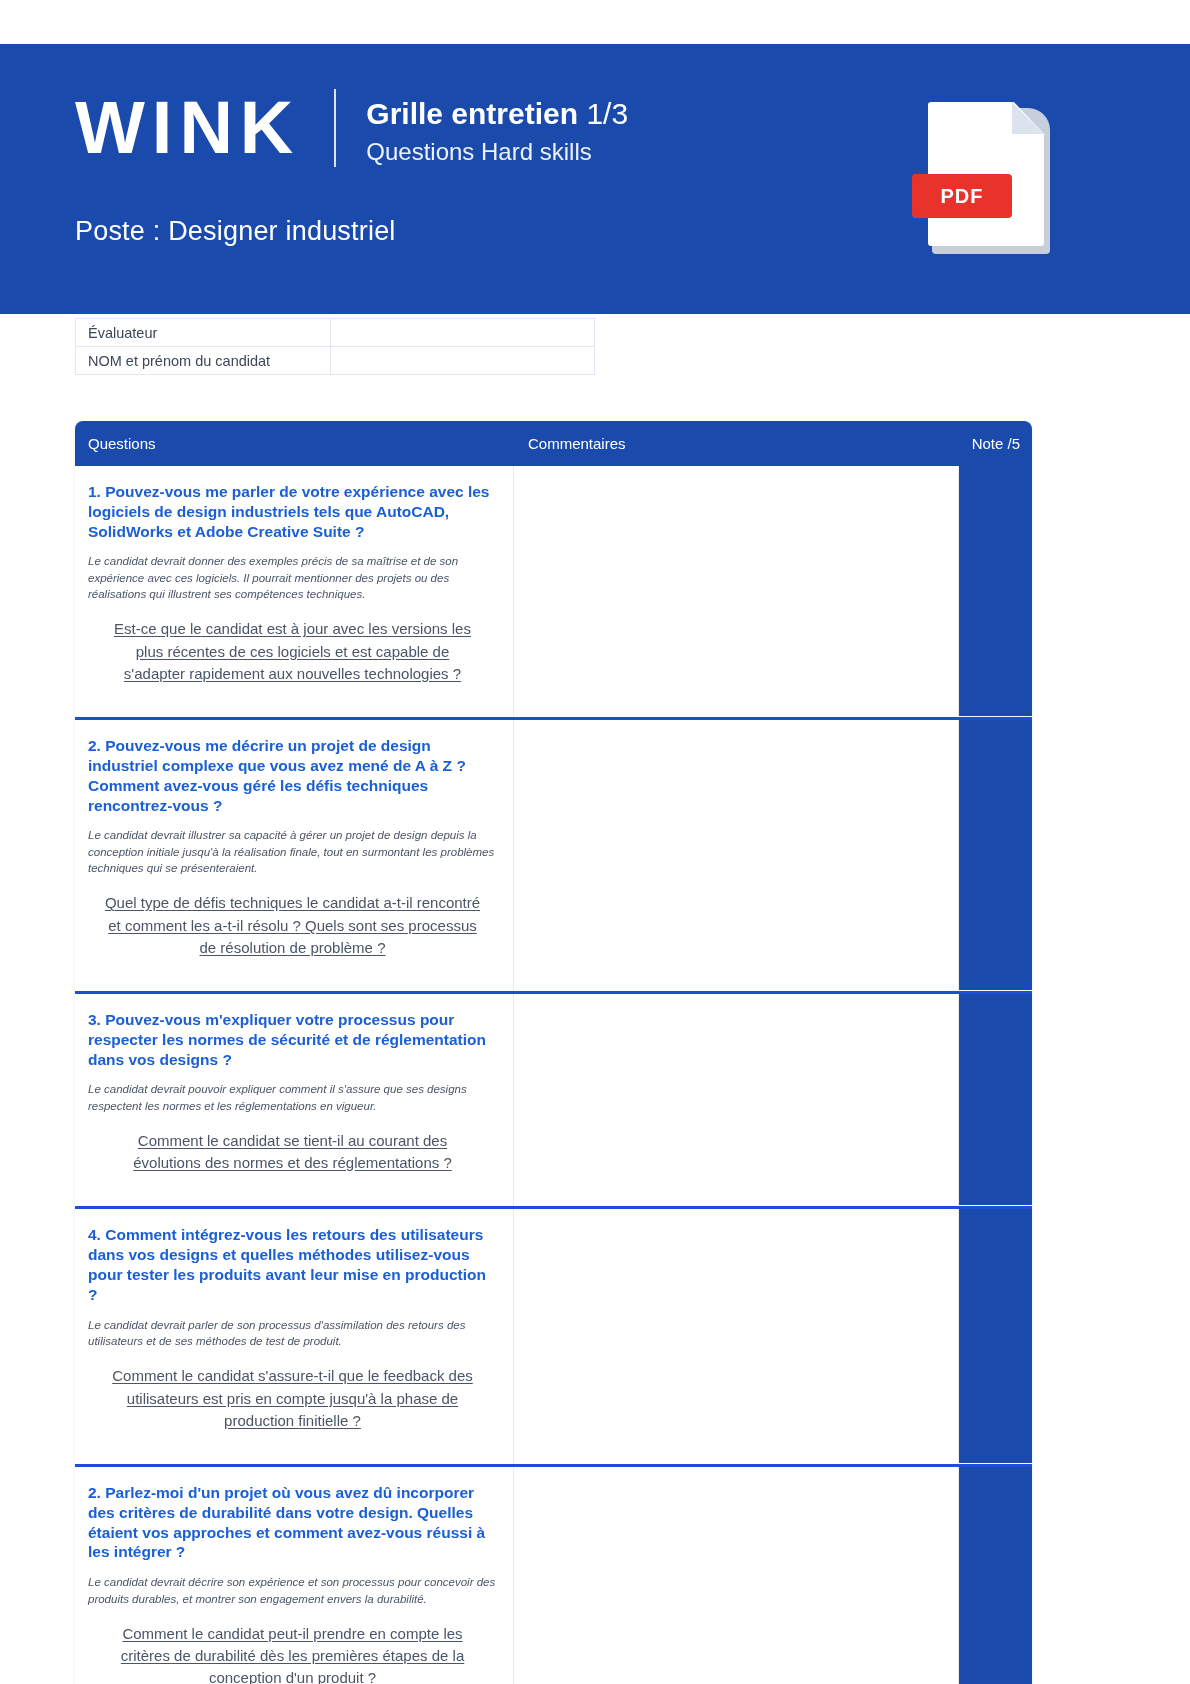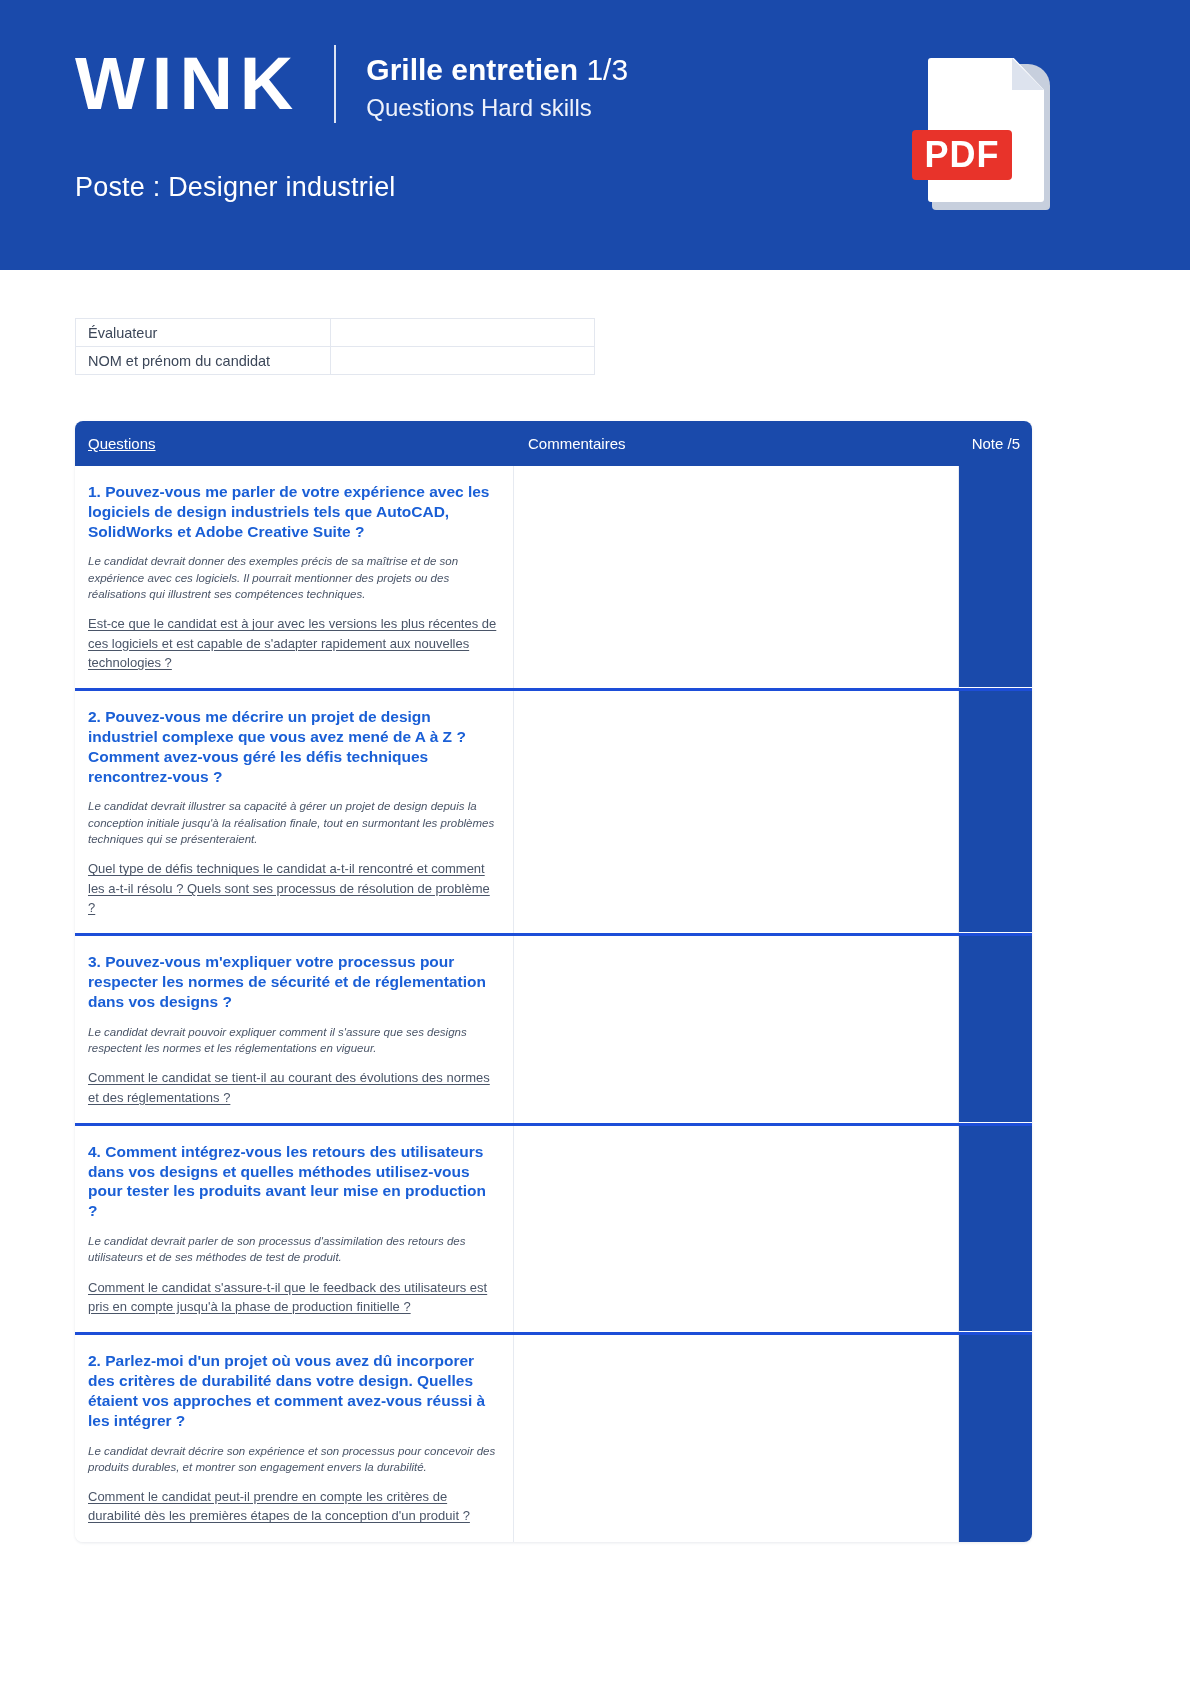--- a/index.html
+++ b/index.html
@@ -14,20 +14,21 @@
     -webkit-font-smoothing: antialiased;
   }
 
   
   .banner {
     position: relative;
     width: 1190px;
     height: 270px;
     background: #1a4aab;
     box-sizing: border-box;
+    margin-top: 44px;
   }
   .banner-inner {
     position: absolute;
     left: 75px;
     top: 45px;
     right: 70px;
     display: flex;
     align-items: flex-start;
   }
   .brand-row {
@@ -114,25 +115,25 @@
     width: 32px;
     height: 32px;
     background: #dde3ee;
     clip-path: polygon(0 0, 100% 100%, 0 100%);
   }
   .pdf-label {
     position: absolute;
     left: -16px;
     top: 72px;
     width: 100px;
-    height: 50px;
+    height: 44px;
     background: #e8332a;
     border-radius: 4px;
     color: #ffffff;
-    font-size: 36px;
+    font-size: 20px;
     font-weight: bold;
     letter-spacing: 1px;
     display: flex;
     align-items: center;
     justify-content: center;
   }
 
   
   .info-table {
     position: absolute;
@@ -163,21 +164,21 @@
     box-shadow: 0 1px 3px rgba(20,40,80,.10);
   }
   .grid-head {
     display: flex;
     background: #1a4aab;
     height: 45px;
     align-items: center;
     color: #ffffff;
     font-size: 15px;
   }
-  .col-q    { width: 439px; box-sizing: border-box; padding-left: 13px; text-decoration: underline; }
+  .col-q    { width: 439px; box-sizing: border-box; padding-left: 13px; }
   .col-c    { width: 445px; box-sizing: border-box; padding-left: 14px; }
   .col-n    { width: 73px;  box-sizing: border-box; padding-right: 12px; text-align: right; }
 
   .grid-row {
     display: flex;
     background: #ffffff;
     border-bottom: 3px solid #1d4ed8;
   }
   .grid-row:last-child { border-bottom: none; }
 
@@ -209,25 +210,26 @@
   }
   .q-desc {
     color: #4a5568;
     font-size: 11.5px;
     font-style: italic;
     line-height: 1.42;
     margin: 12px 0 12px 0;
   }
   .q-follow {
     color: #4a5568;
-    font-size: 13px;
+    font-size: 15px;
     line-height: 1.48;
-    margin: 0;
+    margin: 16px;
     text-decoration: underline;
     text-underline-offset: 2px;
+    text-align: center;
   }
 </style>
 </head>
 <body>
 
 <div class="banner">
   <div class="banner-inner">
     <div class="brand-row">
       <div class="wordmark">WINK</div>
       <div class="vbar"></div>

